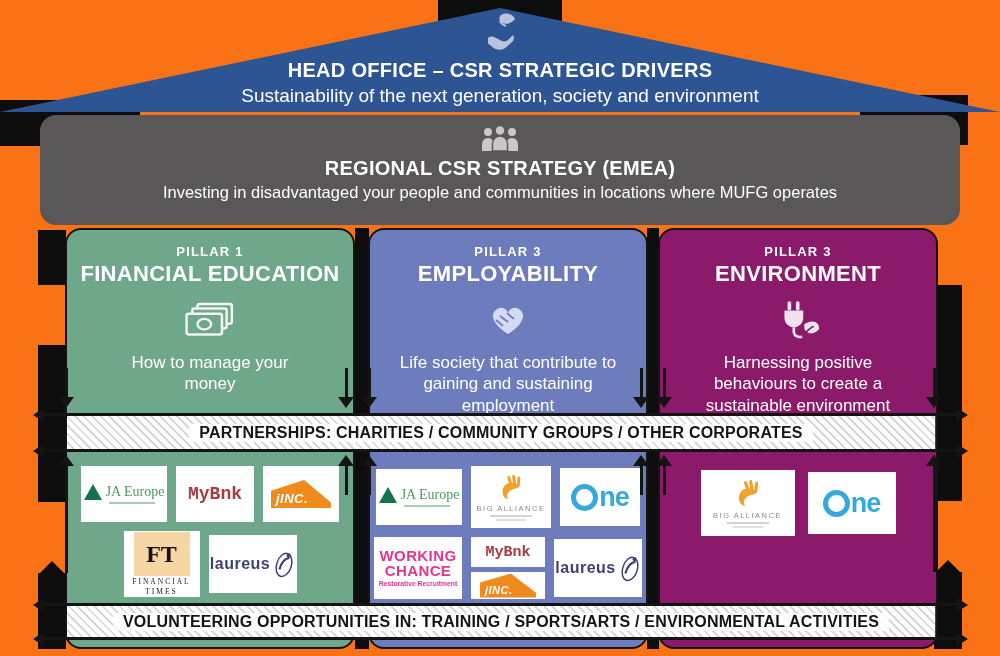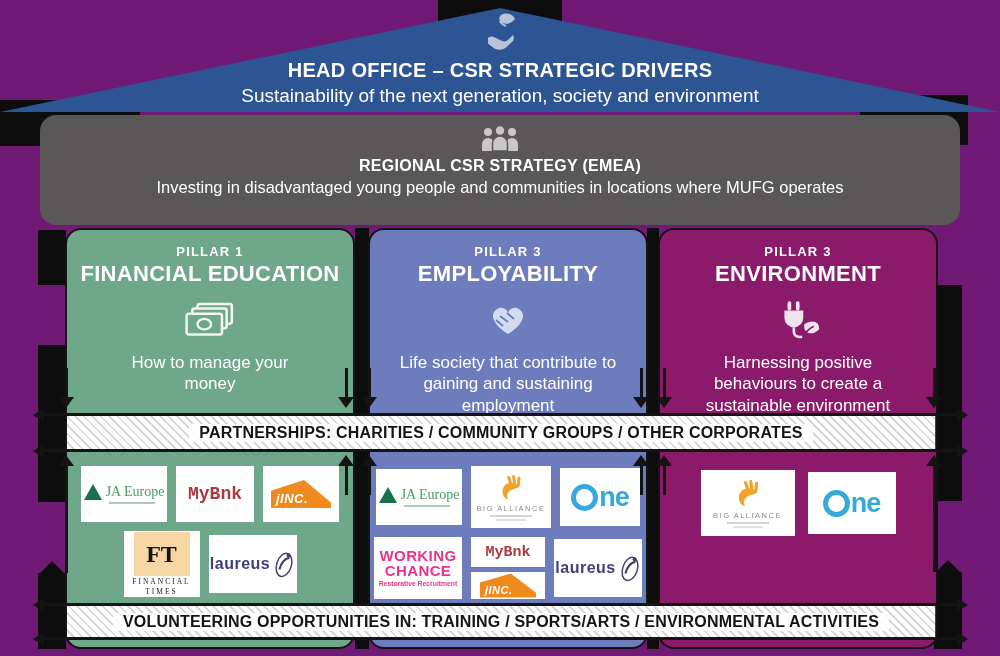--- a/index.html
+++ b/index.html
@@ -1,30 +1,30 @@
 <!DOCTYPE html>
 <html><head>
 <meta charset="utf-8">
 <style>
   html,body{margin:0;padding:0;background:#ffffff;}
-  .canvas{position:relative;width:1000px;height:656px;background:#701a75;overflow:hidden;
+  .canvas{position:relative;width:1000px;height:656px;background:#f97316;overflow:hidden;
           font-family:"Liberation Sans",sans-serif;color:#141414;}
   
   .sh{position:absolute;background:#0d0d0d;z-index:0;}
   
   .roof{position:absolute;left:0;top:8px;width:1000px;height:104px;z-index:1;
         clip-path:polygon(50% 0,100% 100%,0 100%);
         display:flex;flex-direction:column;align-items:center;background:#2D5493;}
   .roof-title{margin-top:5px;font-size:20px;font-weight:800;color:#ffffff;letter-spacing:.3px;}
   .roof-sub{margin-top:3px;font-size:19px;color:#ffffff;font-weight:500;}
   
   .gray-band{position:absolute;left:40px;top:115px;width:920px;height:110px;border-radius:16px;
              background:#595757;z-index:2;display:flex;flex-direction:column;align-items:center;
              padding-top:10px;box-sizing:border-box;}
-  .gray-title{margin-top:4px;font-size:16px;font-weight:800;color:#ffffff;letter-spacing:.3px;}
+  .gray-title{margin-top:4px;font-size:20px;font-weight:800;color:#ffffff;letter-spacing:.3px;}
   .gray-sub{margin-top:3px;font-size:16.5px;color:#ffffff;font-weight:500;}
   
   .pillar{position:absolute;top:228px;height:421px;border-radius:16px;z-index:2;
           border:2px solid #141414;box-sizing:border-box;text-align:center;color:#ffffff;}
   .p1{left:65px;width:290px;background:#6FA78B;}
   .p2{left:368px;width:280px;background:#6D7CBD;}
   .p3{left:658px;width:280px;background:#8C1A6A;}
   .pillar-label{margin-top:14px;font-size:13px;font-weight:800;letter-spacing:1.2px;}
   .pillar-name{margin-top:2px;font-size:22px;font-weight:800;letter-spacing:.3px;}
   .pillar-icon{margin-top:9px;height:48px;display:flex;align-items:center;justify-content:center;}
@@ -125,21 +125,21 @@
   <div class="gray-band" style="background: rgb(89, 87, 87);">
     <svg width="40" height="28" viewBox="0 0 40 28">
       <circle cx="8" cy="7" r="4" fill="#C9C7C7"></circle>
       <path d="M2 26 v-7 a6 6 0 0 1 12 0 v7 z" fill="#C9C7C7"></path>
       <circle cx="32" cy="7" r="4" fill="#C9C7C7"></circle>
       <path d="M26 26 v-7 a6 6 0 0 1 12 0 v7 z" fill="#C9C7C7"></path>
       <circle cx="20" cy="5.5" r="5" fill="#C9C7C7" stroke="#595757" stroke-width="1.5"></circle>
       <path d="M12.5 26 v-7.5 a7.5 7.5 0 0 1 15 0 V26 z" fill="#C9C7C7" stroke="#595757" stroke-width="1.5"></path>
     </svg>
     <div class="gray-title">REGIONAL CSR STRATEGY (EMEA)</div>
-    <div class="gray-sub">Investing in disadvantaged young people and communities in locations where MUFG operates</div>
+    <div class="gray-sub">Investing in disadvantaged your people and communities in locations where MUFG operates</div>
   </div>
 
   <div class="pillar p1" style="background: rgb(111, 167, 139);">
     <div class="pillar-label">PILLAR 1</div>
     <div class="pillar-name">FINANCIAL EDUCATION</div>
     <div class="pillar-icon">
       <svg width="52" height="36" viewBox="0 0 50 34">
         <rect x="13" y="1.5" width="33" height="19" rx="2" fill="none" stroke="#F2F5F2" stroke-width="2.4"></rect>
         <rect x="8" y="6" width="33" height="19" rx="2" fill="#6FA78B" stroke="#F2F5F2" stroke-width="2.4"></rect>
         <rect x="2.5" y="11" width="34" height="20" rx="2" fill="#6FA78B" stroke="#F2F5F2" stroke-width="2.4"></rect>

